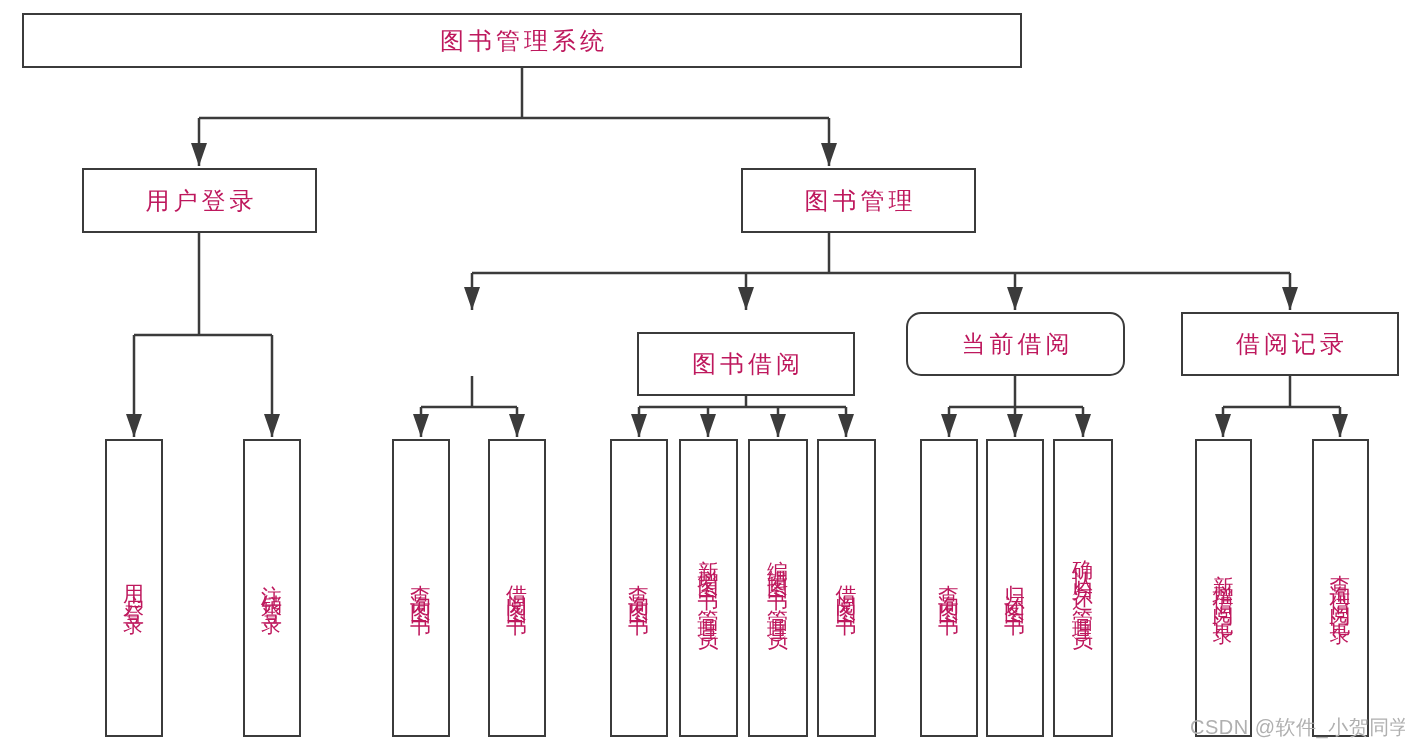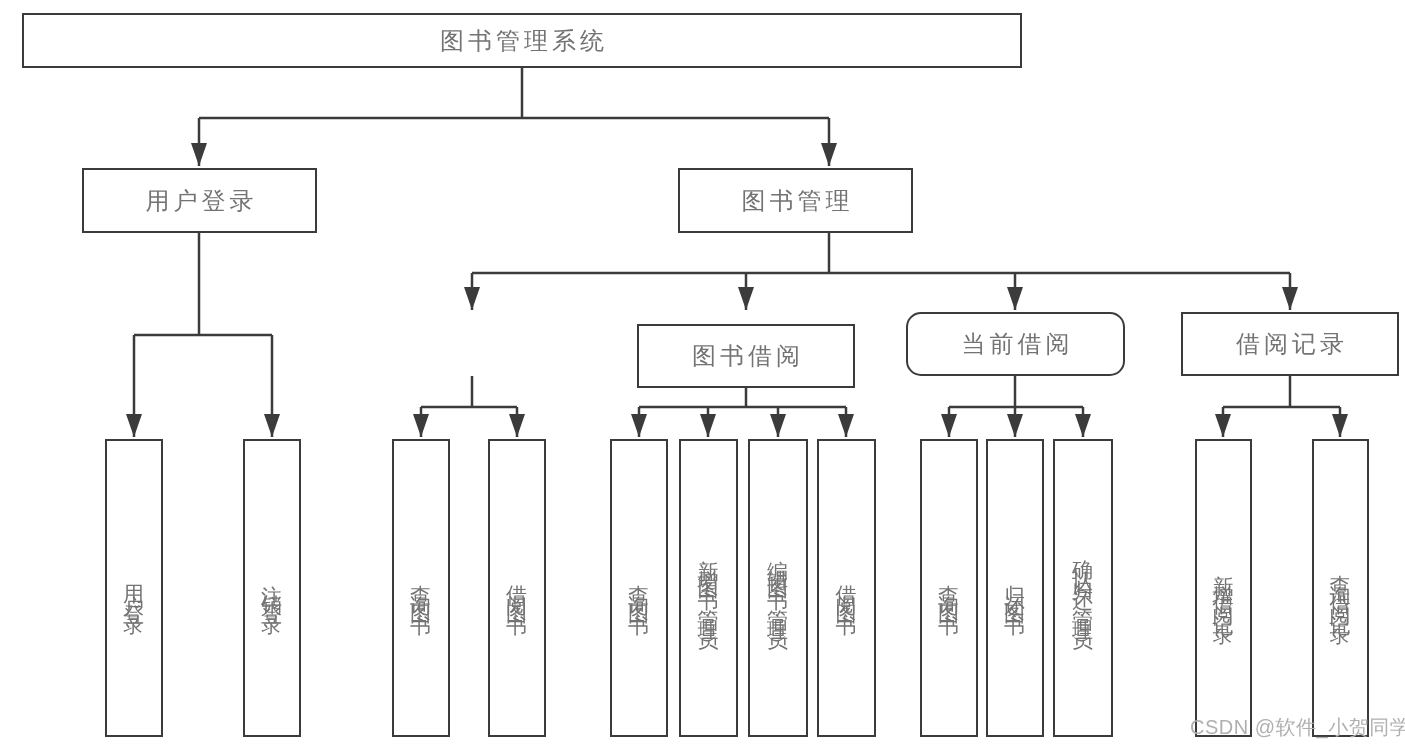--- a/index.html
+++ b/index.html
@@ -15,21 +15,21 @@
     position: absolute;
     left: 0; top: 0;
     width: 1405px; height: 747px;
     z-index: 1;
   }
   .node {
     position: absolute;
     box-sizing: border-box;
     background: #ffffff;
     border: 2.5px solid #3b3b3b;
-    color: #737373;
+    color: #be185d;
     display: flex;
     align-items: center;
     justify-content: center;
     z-index: 2;
     font-size: 24px;
     letter-spacing: 4px;
     text-indent: 4px;
     white-space: nowrap;
   }
   .leaf {
@@ -103,23 +103,23 @@
       <path d="M1290,376 V407"></path>
       <path d="M1223,407 H1340"></path>
       <path d="M1223,407 V437" marker-end="url(#arw)"></path>
       <path d="M1340,407 V437" marker-end="url(#arw)"></path>
     </g>
   </svg>
 
   <div class="node" style="left:22px; top:13px; width:1000px; height:55px;">图书管理系统</div>
 
   <div class="node" style="left:82px; top:168px; width:235px; height:65px;">用户登录</div>
-  <div class="node" style="left:678px; top:168px; width:235px; height:65px;">图书管理</div>
+  <div class="node" style="left:741px; top:168px; width:235px; height:65px;">图书管理</div>
 
-  <div class="node" style="left:637px; top:324px; width:218px; height:64px;">图书借阅</div>
+  <div class="node" style="left:637px; top:332px; width:218px; height:64px;">图书借阅</div>
   <div class="node" style="left:906px; top:312px; width:219px; height:64px;border-radius:15px;">当前借阅</div>
   <div class="node" style="left:1181px; top:312px; width:218px; height:64px;">借阅记录</div>
 
   <div class="node leaf" style="left:105px; top:439px; width:58px; height:298px;">用户登录</div>
   <div class="node leaf" style="left:243px; top:439px; width:58px; height:298px;">注销登录</div>
 
   <div class="node leaf" style="left:392px; top:439px; width:58px; height:298px;">查询图书</div>
   <div class="node leaf" style="left:488px; top:439px; width:58px; height:298px;">借阅图书</div>
 
   <div class="node leaf" style="left:610px; top:439px; width:58px; height:298px;">查询图书</div>

